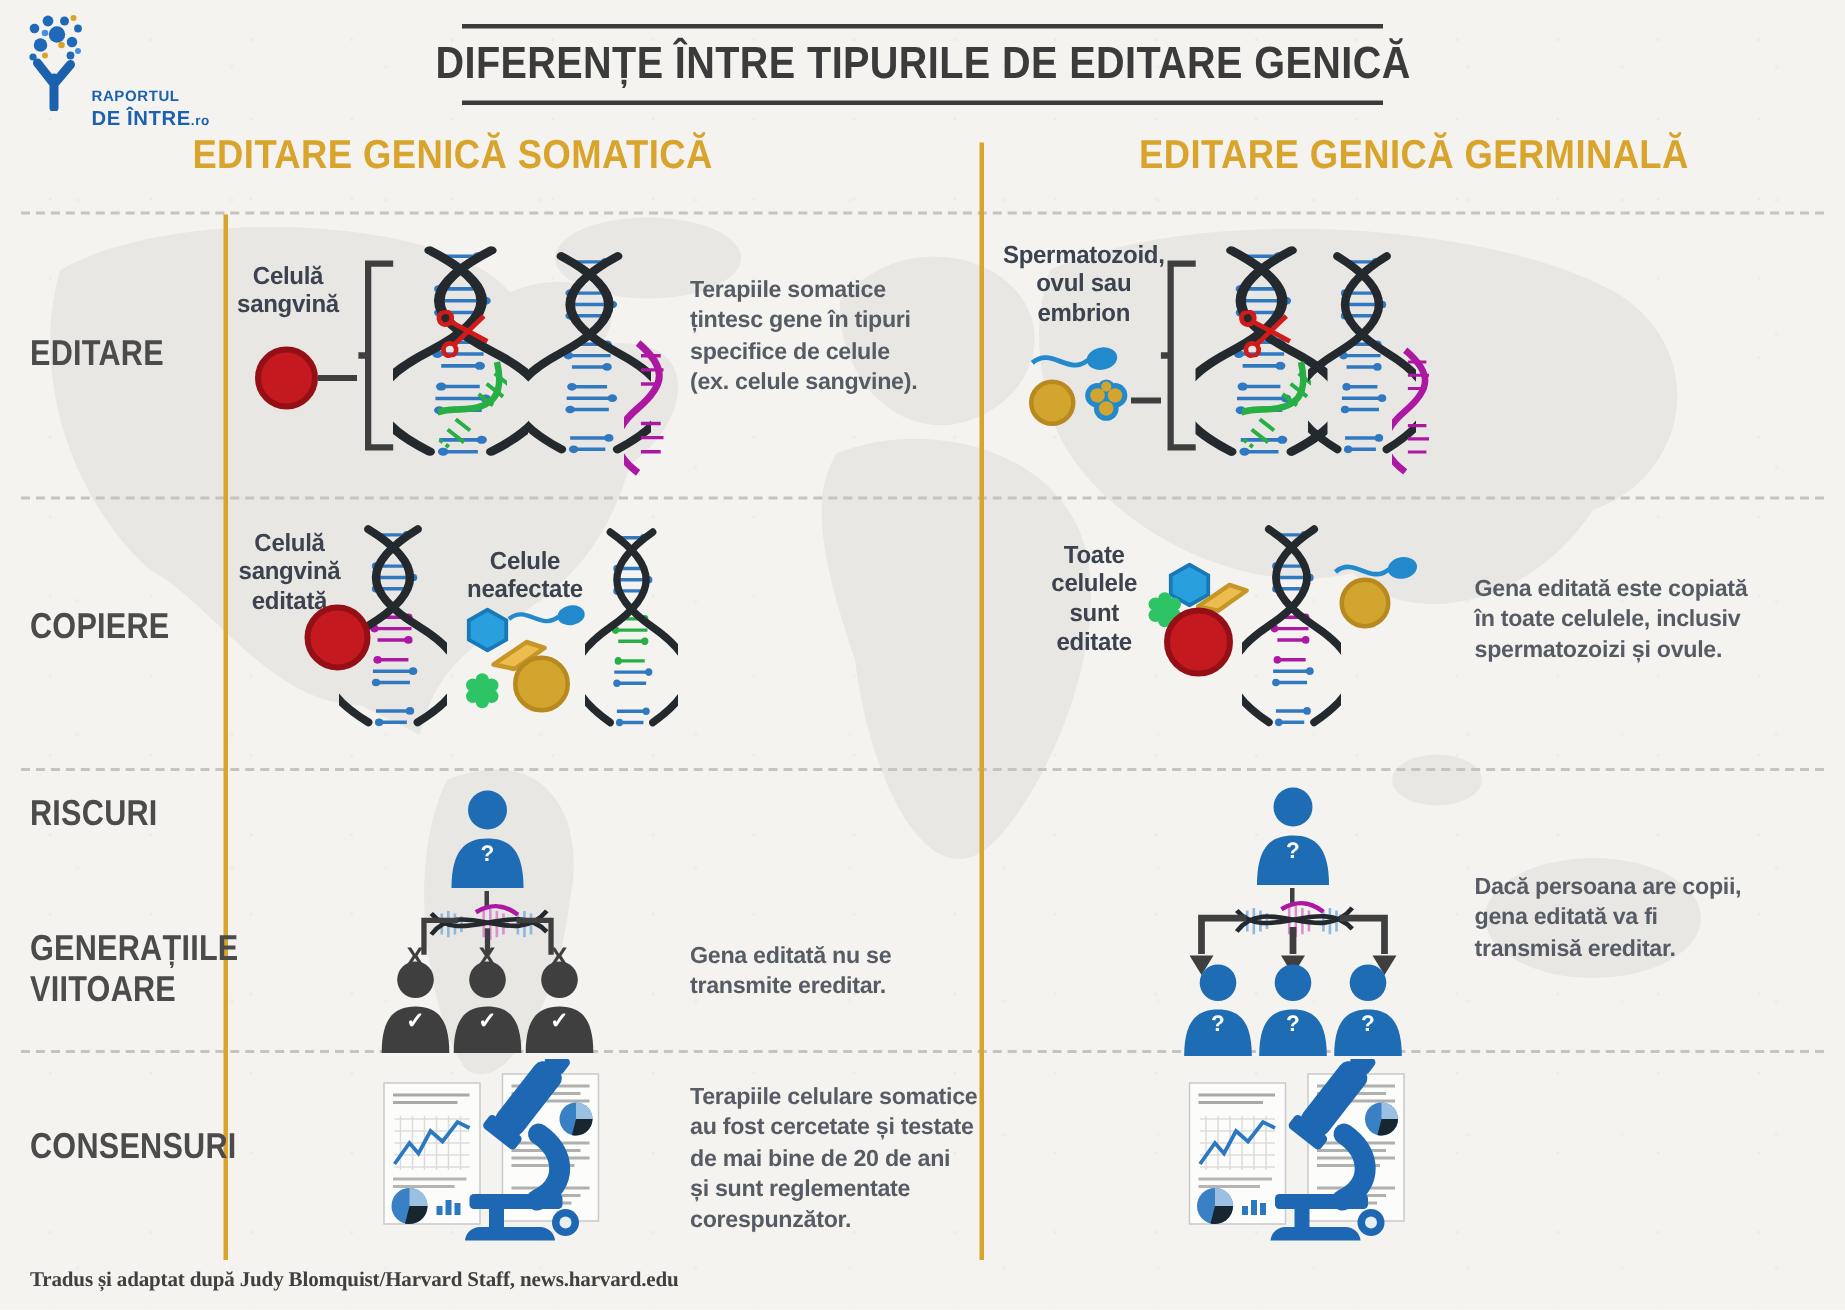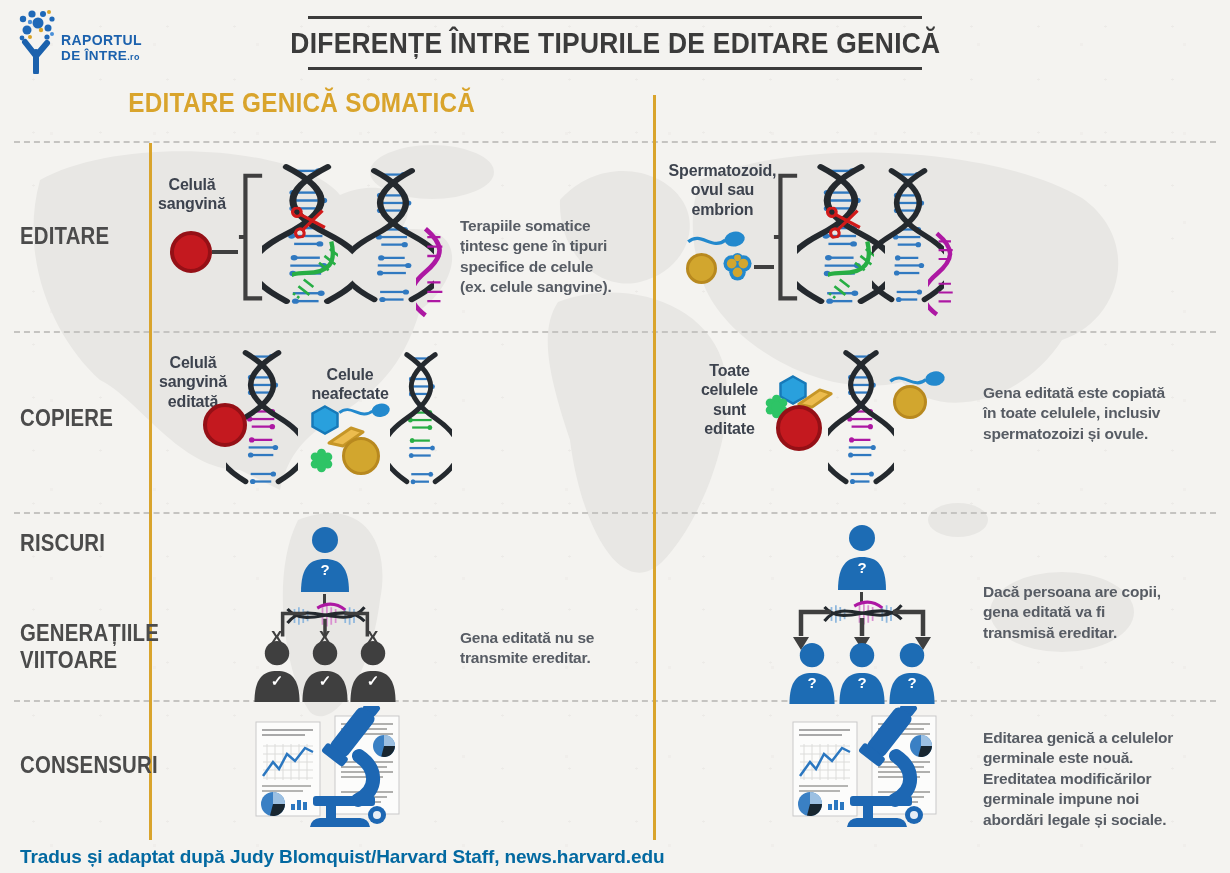--- a/index.html
+++ b/index.html
@@ -9,41 +9,41 @@
   .speckles{left:0;top:0;right:0;bottom:0;z-index:0;opacity:.55;
     background-image:radial-gradient(#e6e4e1 1.2px,transparent 1.4px),radial-gradient(#edebe8 1.6px,transparent 1.8px);
     background-size:67px 53px,103px 89px;}
   .map{z-index:0;}
   .dashline{height:0;border-top:2px dashed #c5c4c1;z-index:1;}
   .goldline{background:#d9a42c;width:3px;z-index:2;}
 
   
   .logo{display:flex;align-items:flex-start;z-index:3;}
   .logo-text{margin-left:5px;margin-top:22px;color:#1b61ad;font-weight:bold;line-height:1.15;}
-  .logo-l1{font-size:14px;letter-spacing:.4px;}
+  .logo-l1{font-size:10px;letter-spacing:.4px;margin-top:27px;}
   .logo-l2{font-size:13.5px;letter-spacing:.4px;}
   .logo-tld{font-size:9px;}
   .title-wrap{left:0;right:0;top:16px;text-align:left;z-index:3;}
   .main-title{width:614px;margin:0 auto;border-top:3px solid #3b3b3b;border-bottom:3px solid #3b3b3b;
     padding:7px 0;display:flex;justify-content:center;white-space:nowrap;}
   .main-title span{display:inline-block;font-size:30px;font-weight:bold;color:#3b3b3b;
     transform:scaleX(.88);transform-origin:center;letter-spacing:.3px;}
   .colhead{top:86px;height:34px;display:flex;align-items:center;justify-content:center;z-index:3;}
   .colhead span{font-size:27px;font-weight:bold;color:#d9a42c;display:inline-block;
     transform:scaleX(.9);transform-origin:center;white-space:nowrap;letter-spacing:.3px;}
 
   
   .row{left:0;width:1230px;z-index:3;}
   .rowlabel{font-size:24px;font-weight:bold;color:#4b4b4b;line-height:1.12;white-space:pre-line;
     transform:scaleX(.85);transform-origin:left center;letter-spacing:.2px;}
   .celllabel{font-size:16.5px;font-weight:bold;color:#3d434e;text-align:center;line-height:1.18;
     white-space:pre-line;transform:scaleX(.97);transform-origin:center;letter-spacing:-.2px;}
   .body-text{font-size:15.5px;font-weight:bold;color:#575c64;line-height:1.32;
     white-space:pre-line;letter-spacing:-.2px;}
-  .footer-credit{font-size:19px;font-weight:bold;color:#0369a1;z-index:3;letter-spacing:-.1px;}
+  .footer-credit{font-size:14px;font-weight:bold;color:#404040;z-index:3;letter-spacing:-.1px;font-family:Liberation Serif, serif;}
 
   
   .cell-red{background:#c4191f;border:4px solid #951016;border-radius:50%;box-sizing:border-box;}
   .cell-gold{background:#d2a62e;border:3px solid #b8891f;border-radius:50%;box-sizing:border-box;}
   .hconn{background:#3f3f3f;}
   .vstub{background:#3f3f3f;}
   .person{color:#1d6cb4;}
   .person.dark{color:#3f3f3f;}
   .person svg{display:block;width:100%;height:100%;}
   .person .mark{position:absolute;left:0;right:0;top:54%;text-align:center;color:#fff;
@@ -220,20 +220,23 @@
 
   <div class="abs title-wrap">
     <div class="main-title">
       <span>DIFERENȚE ÎNTRE TIPURILE DE EDITARE GENICĂ</span>
     </div>
   </div>
 
   <div class="abs colhead" style="left:0;width:603px">
     <span>EDITARE GENICĂ SOMATICĂ</span>
   </div>
+  <div class="abs colhead" style="left:655px;width:575px">
+    <span>EDITARE GENICĂ GERMINALĂ</span>
+  </div>
 
   <div class="abs row" style="top:143px;height:188px">
     <div class="abs rowlabel" style="left:20px;top:80px">EDITARE</div>
 
     <div class="abs celllabel" style="left:152px;top:32px;width:80px">Celulă
 sangvină</div>
     <div class="abs cell-red" style="left:170px;top:88px;width:42px;height:42px"></div>
     <div class="abs hconn" style="left:212px;top:107px;width:26px;height:4px"></div>
     <svg class="abs" style="left:238px;top:26px;width:26px;height:136px">
         <use href="#sym-bracket"></use>
@@ -296,21 +299,21 @@
           <line x1="24" y1="132" x2="46" y2="132" stroke="#3079c0" stroke-width="2.4"></line>
           <circle cx="46" cy="132" r="2.7" fill="#3079c0"></circle>
           <line x1="26" y1="140" x2="44" y2="140" stroke="#3079c0" stroke-width="2.4"></line>
           <circle cx="26" cy="140" r="2.7" fill="#3079c0"></circle>
           <path d="M19,4 C55,28 55,48 19,72 C-17,96 -17,116 19,140" fill="none" stroke="#24292e" stroke-width="5.5" stroke-linecap="round"></path>
           <path d="M51,4 C15,28 15,48 51,72 C87,96 87,116 51,140" fill="none" stroke="#24292e" stroke-width="5.5" stroke-linecap="round"></path>
         </svg></div>
     <svg class="abs icon-magenta" style="left:416px;top:80px;width:32px;height:98px">
         <use href="#sym-mini-dna"></use>
       </svg>
-    <div class="abs body-text" style="left:460px;top:73px;width:195px">Terapiile somatice
+    <div class="abs body-text" style="left:460px;top:41px;width:195px">Terapiile somatice
 țintesc gene în tipuri
 specifice de celule
 (ex. celule sangvine).</div>
 
     <div class="abs celllabel" style="left:660px;top:18px;width:125px">Spermatozoid,
 ovul sau
 embrion</div>
     <svg class="abs icon-sperm" style="left:683px;top:84px;width:68px;height:26px">
         <use href="#sym-sperm"></use>
       </svg>
@@ -595,25 +598,25 @@
     <div class="abs body-text" style="left:983px;top:66px;width:245px">Dacă persoana are copii,
 gena editată va fi
 transmisă ereditar.</div>
   </div>
 
   <div class="abs row" style="top:700px;height:143px">
     <div class="abs rowlabel" style="left:20px;top:52px">CONSENSURI</div>
     <svg class="abs" style="left:253px;top:6px;width:150px;height:128px">
         <use href="#sym-lab"></use>
       </svg>
+    <div class="abs body-text" style="left:460px;top:22px;width:205px">Terapiile celulare somatice
+au fost cercetate și testate
+de mai bine de 20 de ani
+și sunt reglementate
+corespunzător.</div>
     <svg class="abs" style="left:790px;top:6px;width:150px;height:128px">
         <use href="#sym-lab"></use>
       </svg>
-    <div class="abs body-text" style="left:983px;top:28px;width:245px">Editarea genică a celulelor
-germinale este nouă.
-Ereditatea modificărilor
-germinale impune noi
-abordări legale și sociale.</div>
   </div>
 
   <div class="abs footer-credit" style="left:20px;top:846px">Tradus și adaptat după Judy Blomquist/Harvard Staff, news.harvard.edu</div>
 
 </div>
 
 </body></html>

